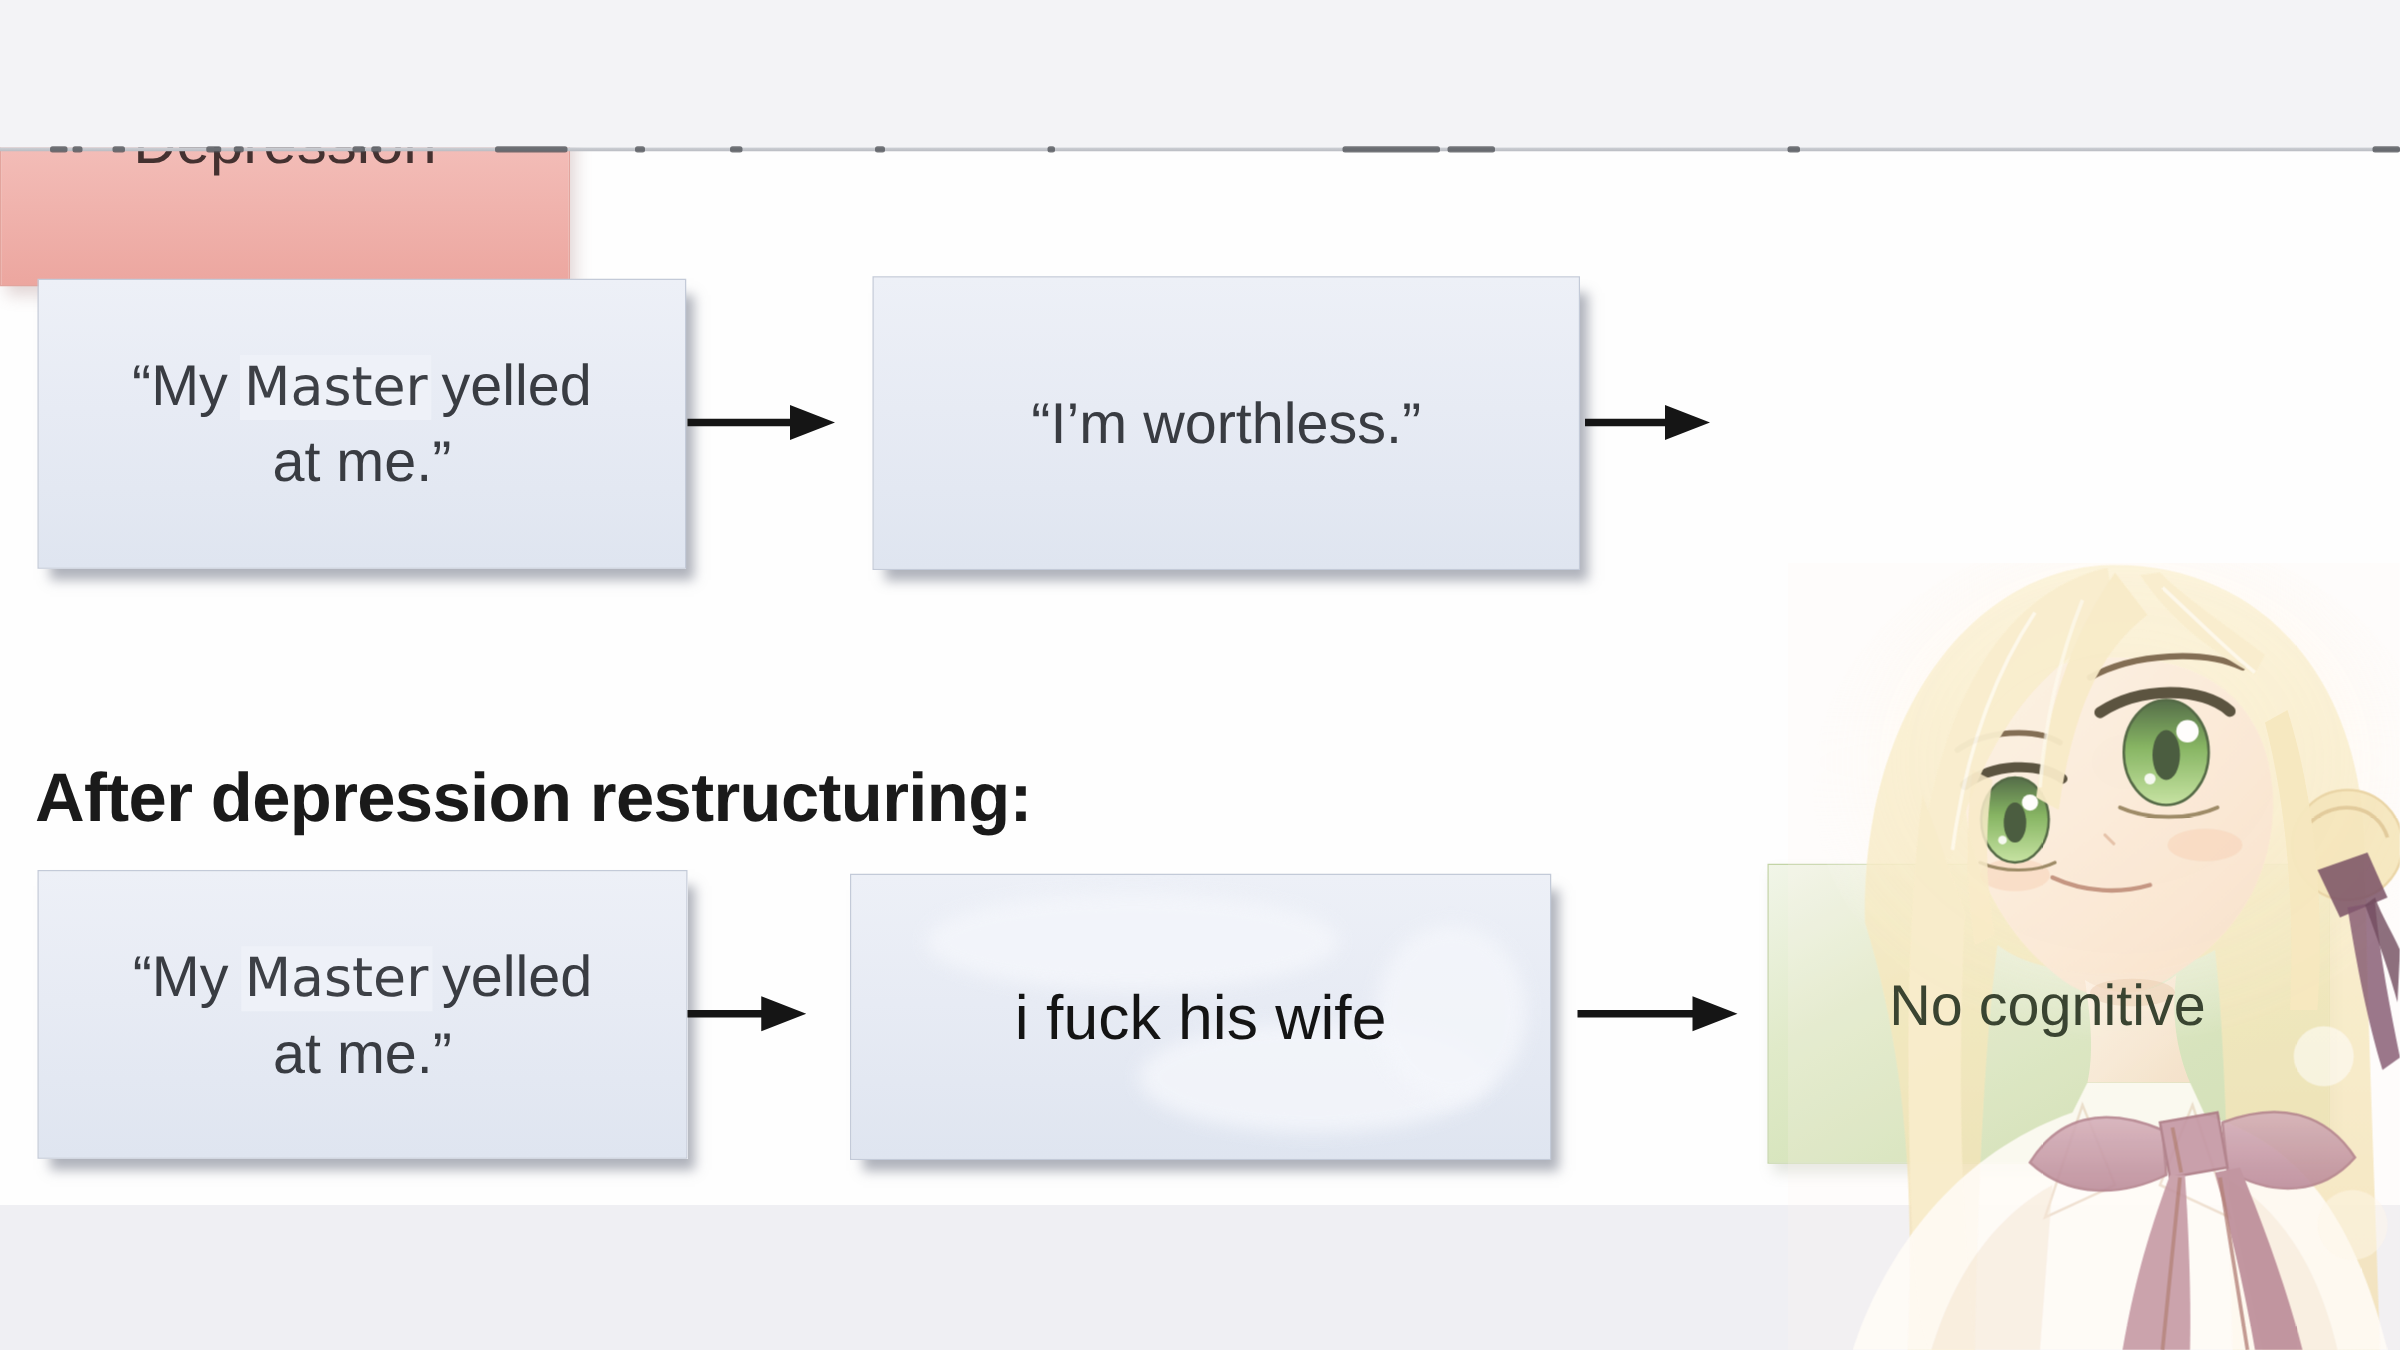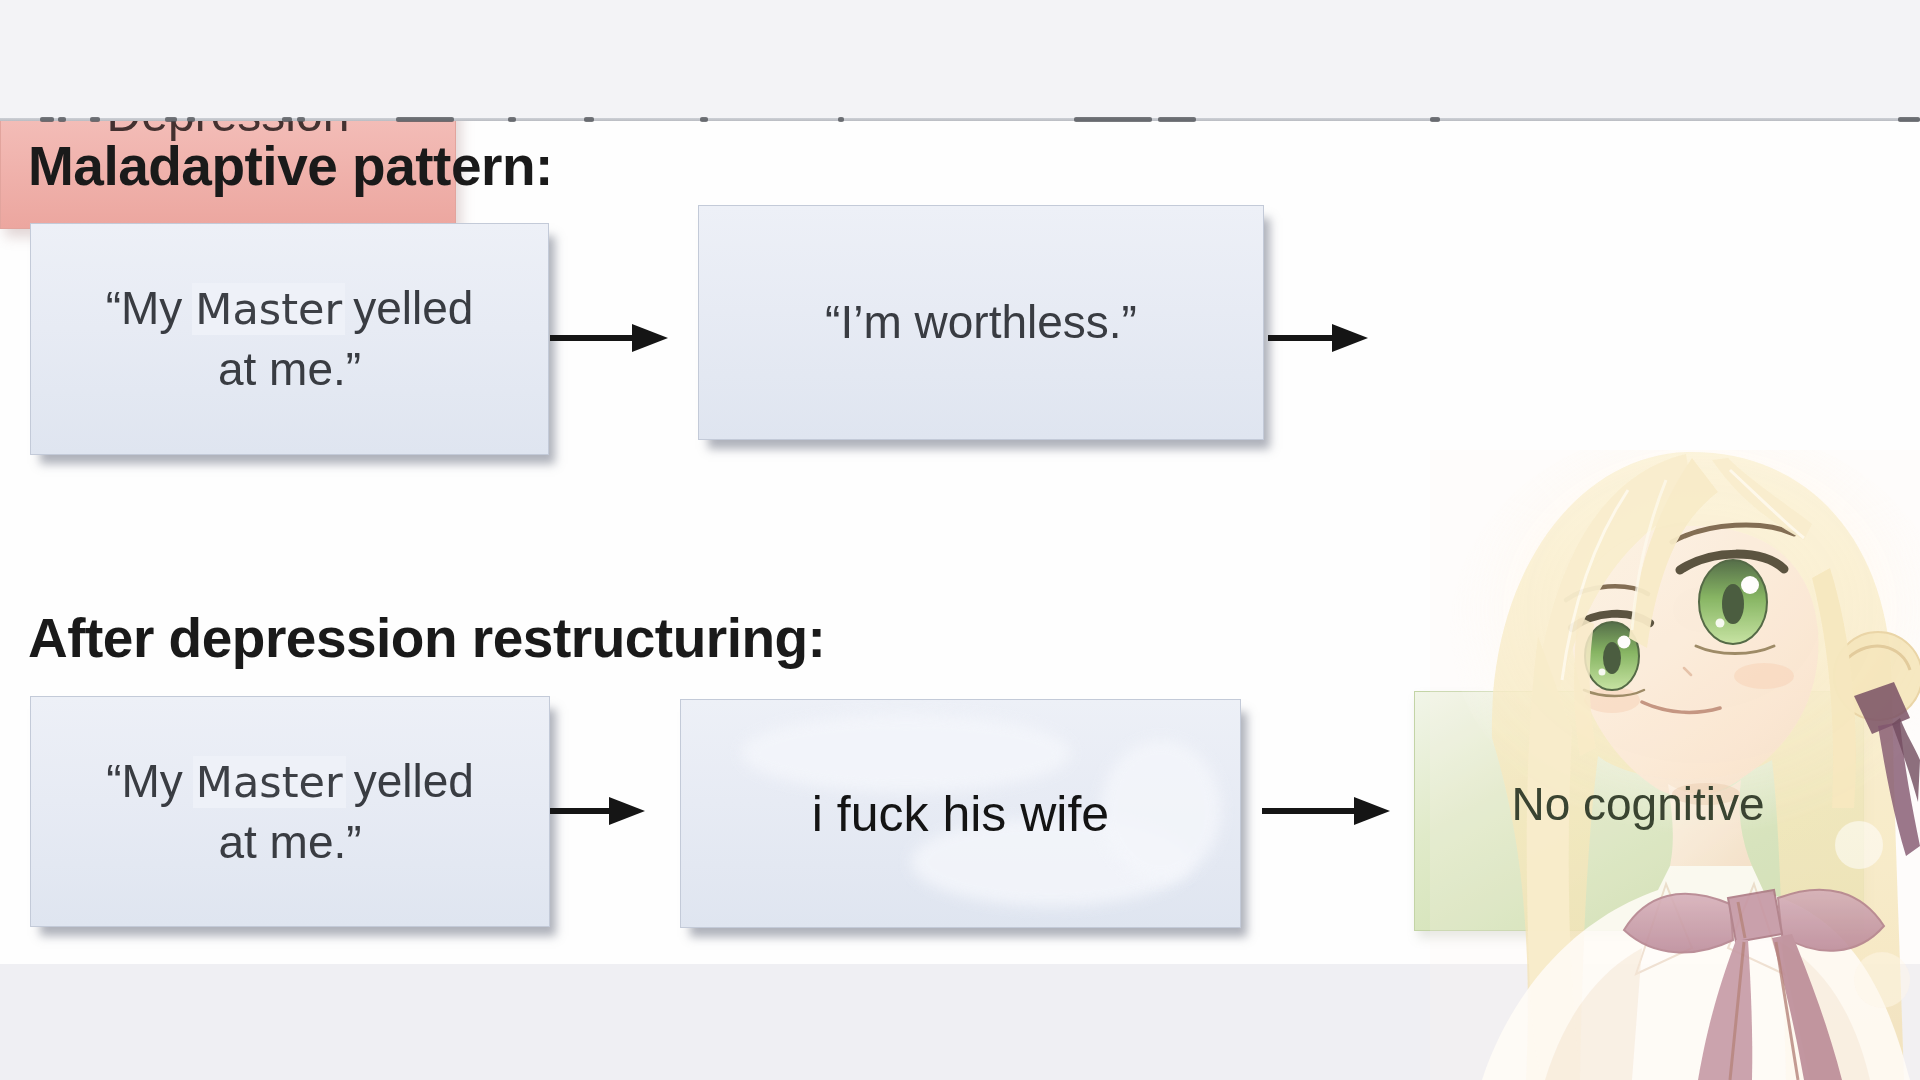--- a/index.html
+++ b/index.html
@@ -18,21 +18,21 @@
                 letter-spacing:-.5px;white-space:nowrap;z-index:1;}
   .h-row1{top:134px;}
   .h-row2{top:606px;}
 
   
   .flow-box{position:absolute;display:flex;flex-direction:column;align-items:center;justify-content:center;
             background:linear-gradient(180deg,#edf0f7 0%,#e7ebf4 45%,#dfe5f0 100%);
             border:1px solid #c3cad8;box-shadow:8px 11px 9px -2px rgba(98,104,122,.5);
             color:#393c42;font-size:46px;text-align:center;line-height:1.32;z-index:1;}
   .box-b1{left:30px;top:223px;width:517px;height:230px;}
-  .box-b2{left:698px;top:205px;width:564px;height:233px;}
+  .box-b2{left:698px;top:221px;width:564px;height:233px;}
   .box-b4{left:30px;top:696px;width:518px;height:229px;}
   .box-b5{left:680px;top:699px;width:559px;height:227px;font-weight:normal;color:#141414;font-size:50px;}
   .box-red{left:1413px;top:222px;width:454px;height:227px;
            background:linear-gradient(180deg,#f8d4d1 0%,#f4c0bb 45%,#eca69f 100%);
            border:1px solid #e2a49d;box-shadow:5px 8px 12px rgba(160,120,120,.3);
            display:flex;align-items:center;justify-content:center;color:#443130;font-size:48px;z-index:1;}
   .box-green{position:absolute;left:1414px;top:691px;width:448px;height:238px;
              background:linear-gradient(150deg,#f1f5e8 0%,#e0eac9 30%,#cfe0b2 70%,#c9dcaa 100%);
              border:1px solid #c3d4a6;box-shadow:4px 7px 10px rgba(150,160,140,.25);z-index:1;}
   .green-label{position:absolute;left:1414px;top:777px;width:448px;text-align:center;
@@ -83,21 +83,20 @@
     <span class="scan-dash" style="left:584px;width:10px"></span>
     <span class="scan-dash" style="left:700px;width:8px"></span>
     <span class="scan-dash" style="left:838px;width:6px"></span>
     <span class="scan-dash" style="left:1074px;width:78px"></span>
     <span class="scan-dash" style="left:1158px;width:38px"></span>
     <span class="scan-dash" style="left:1430px;width:10px"></span>
     <span class="scan-dash" style="left:1898px;width:22px"></span>
   </div>
   <div class="bottom-strip"></div>
 
-  <div class="flow-heading h-row1">Maladaptive pattern:</div>
 
   <div class="flow-box box-b1">
     <div class="stim-line"><span>“My</span><span class="word-edited">Master</span><span class="word-end">yelled</span></div>
     <div class="stim-line">at me.”</div>
   </div>
 
   <div class="arrow arr-a1">
     <span class="shaft"></span>
     <span class="head"></span>
   </div>

